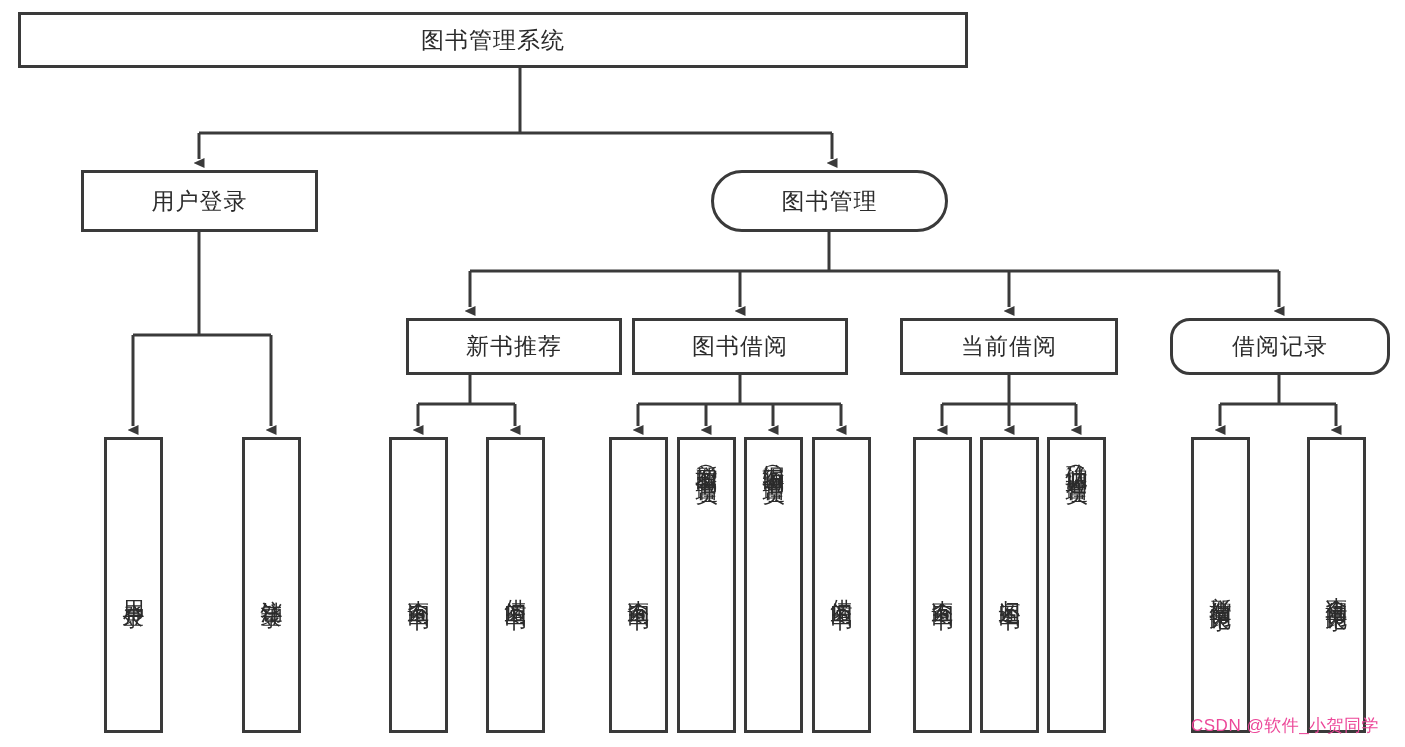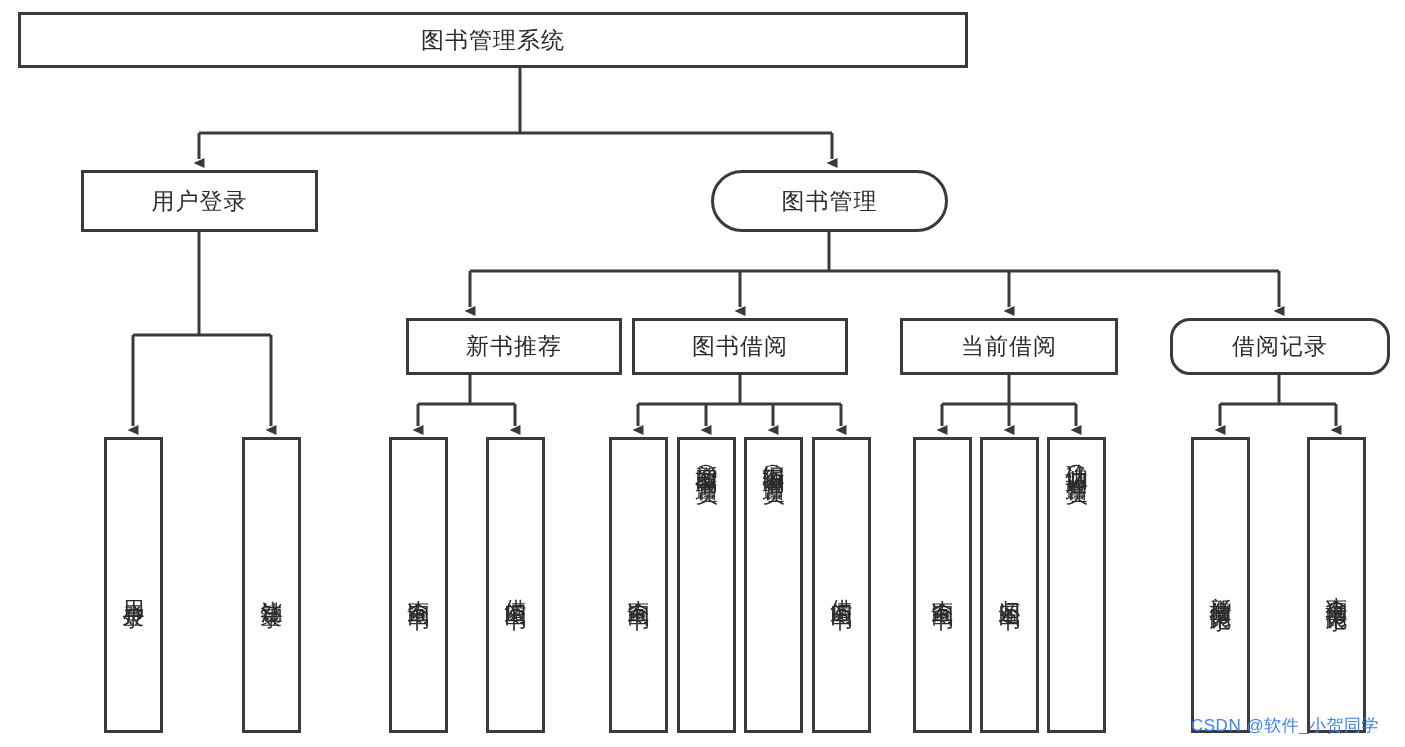--- a/index.html
+++ b/index.html
@@ -62,21 +62,21 @@
     margin: 0 auto;
   }
   .node.vertical.centered {
     align-items: center;
   }
   .watermark {
     position: absolute;
     left: 1191px;
     top: 714px;
     font-size: 17px;
-    color: #3b82f6;
+    color: #ec4899;
     letter-spacing: 0.5px;
     white-space: nowrap;
     font-family: "Liberation Sans", "DejaVu Sans", sans-serif;
     text-align: right;
   }
 </style>
 </head>
 <body>
 
 <div id="canvas">

